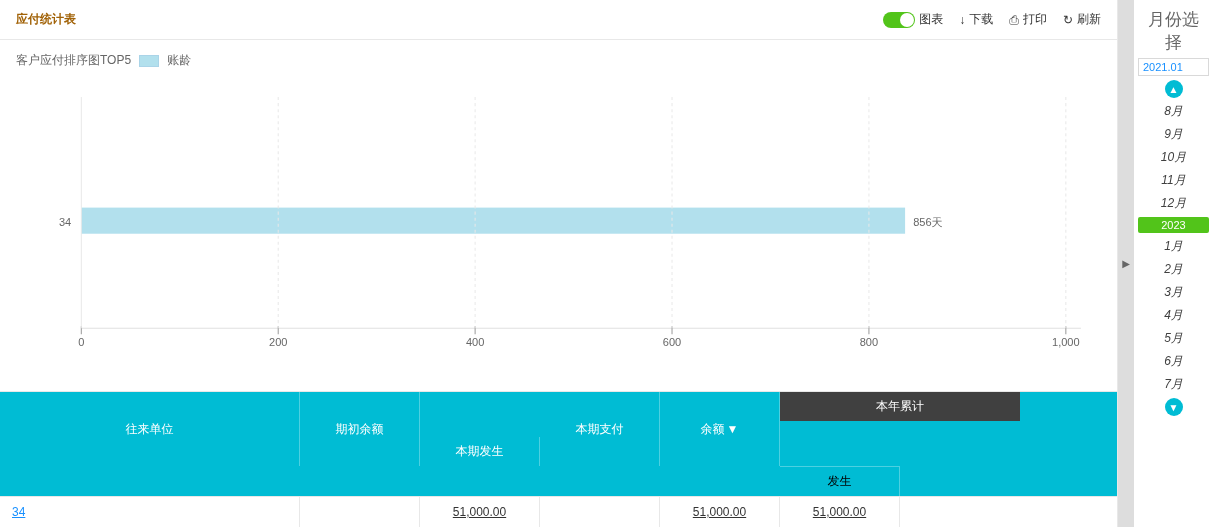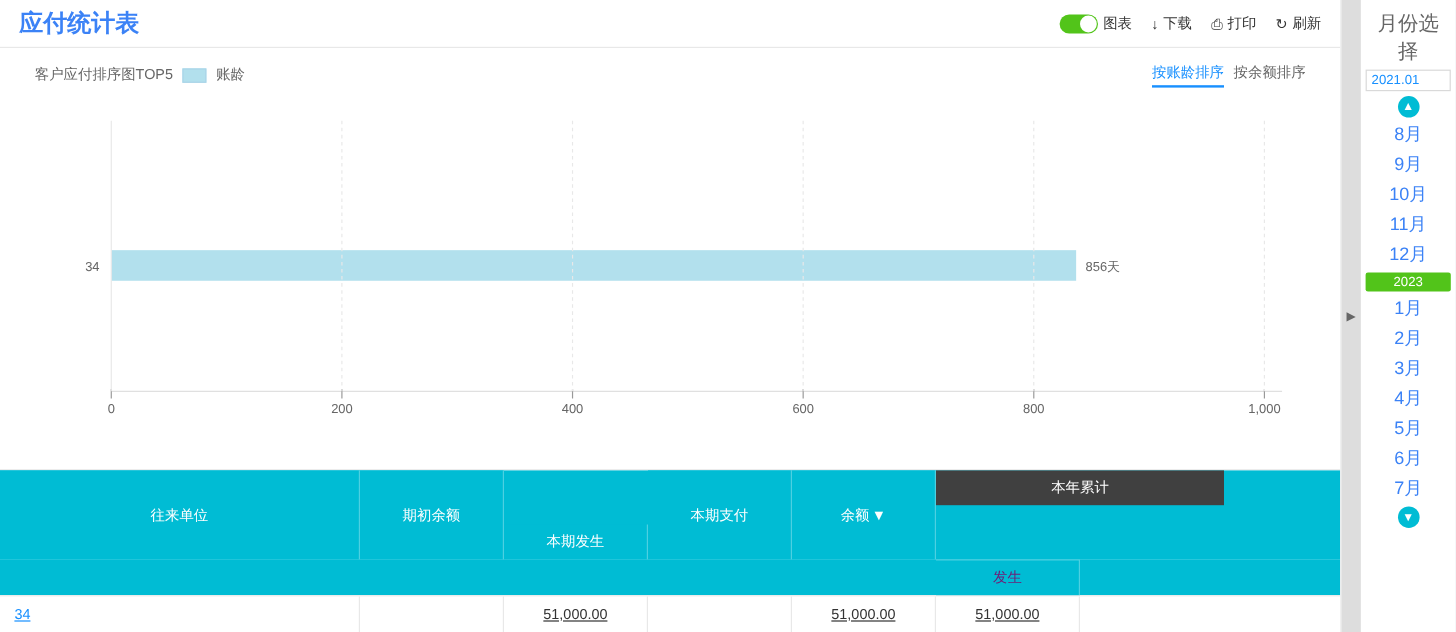--- a/index.html
+++ b/index.html
@@ -4,29 +4,29 @@
   <style>
     * { box-sizing: border-box; margin: 0; padding: 0; }
     body { font-family: 'Microsoft YaHei', Arial, sans-serif; font-size: 12px; background: #f0f2f5; color: #333; }
 
     .app-container { width: 1213px; height: 527px; display: flex; overflow: hidden; background: #f0f2f5; }
 
     .main-content { flex: 1; display: flex; flex-direction: column; overflow: hidden; }
 
     
     .header { background: #fff; padding: 8px 16px; display: flex; align-items: center; justify-content: space-between; border-bottom: 1px solid #e8e8e8; height: 40px; }
-    .header-title { font-size: 20px; font-weight: bold; color: #3b82f6; }
+    .header-title { font-size: 12px; font-weight: bold; color: #a16207; }
     .header-actions { display: flex; align-items: center; gap: 16px; }
     .toggle-switch { display: flex; align-items: center; gap: 4px; }
     .toggle-track { width: 32px; height: 16px; background: #52c41a; border-radius: 8px; position: relative; cursor: pointer; }
     .toggle-thumb { width: 14px; height: 14px; background: #fff; border-radius: 50%; position: absolute; top: 1px; right: 1px; }
     .action-btn { display: flex; align-items: center; gap: 4px; color: #333; cursor: pointer; font-size: 12px; }
 
     
-    .chart-section { background: #fff; padding: 12px 29px; flex: 1; overflow: hidden; display: flex; flex-direction: column; }
+    .chart-section { background: #fff; padding: 12px 16px; flex: 1; overflow: hidden; display: flex; flex-direction: column; }
     .chart-toolbar { display: flex; align-items: center; justify-content: space-between; margin-bottom: 8px; }
     .chart-legend { display: flex; align-items: center; gap: 8px; font-size: 12px; color: #666; }
     .legend-box { width: 20px; height: 12px; background: #b2e0ed; border: 1px solid #aad4e8; }
     .chart-sort-btns { display: flex; gap: 8px; }
     .sort-btn { font-size: 12px; color: #666; cursor: pointer; padding-bottom: 2px; }
     .sort-btn.active { color: #1890ff; border-bottom: 2px solid #1890ff; }
 
     .chart-wrapper { flex: 1; position: relative; }
     .chart-svg { width: 100%; height: 100%; }
 
@@ -39,21 +39,21 @@
     .th:last-child { border-right: none; }
 
     .table-body-row { display: grid; grid-template-columns: 300px 120px 120px 120px 120px 120px 120px; border-top: 1px solid #e8e8e8; background: #fff; }
     .td { padding: 8px 12px; font-size: 12px; border-right: 1px solid #e8e8e8; }
     .td:last-child { border-right: none; }
     .td.link { color: #1890ff; text-decoration: underline; cursor: pointer; }
     .td.right { text-align: center; text-decoration: underline; }
     .sidebar-label { font-size: 17px; color: #666; padding: 4px 8px; text-align: center; }
     .sidebar-input { width: calc(100% - 8px); margin: 0 4px 4px; padding: 2px 4px; border: 1px solid #d9d9d9; font-size: 11px; color: #1890ff; }
     .nav-circle { width: 20px; height: 20px; border-radius: 50%; background: #00bcd4; color: #fff; display: flex; align-items: center; justify-content: center; margin: 0 auto 2px; cursor: pointer; font-size: 10px; }
-    .month-item { padding: 3px 8px; font-size: 15px; color: #3b82f6; cursor: pointer; text-align: center; }
+    .month-item { padding: 3px 8px; font-size: 12px; color: #404040; cursor: pointer; text-align: center; font-style: italic; }
     .year-badge { background: #52c41a; color: #fff; padding: 2px 6px; font-size: 11px; text-align: center; margin: 2px 4px; border-radius: 2px; }
 
     .sidebar-outer { display: flex; }
     .sidebar-arrow { width: 16px; background: #ddd; display: flex; align-items: center; justify-content: center; cursor: pointer; font-size: 10px; color: #666; }
     .sidebar-months { flex: 1; }
   </style>
 </head>
 <body>
 
 <div class="app-container">
@@ -83,24 +83,20 @@
         </div>
       </div>
     </div>
 
     <div class="chart-section">
       <div class="chart-toolbar">
         <div class="chart-legend">
           <span>客户应付排序图TOP5</span>
           <div class="legend-box"></div>
           <span>账龄</span>
-        </div>
-        <div class="chart-sort-btns">
-          <span class="sort-btn active">按账龄排序</span>
-          <span class="sort-btn">按余额排序</span>
         </div>
       </div>
 
       <div class="chart-wrapper">
         <svg class="chart-svg" viewBox="0 0 1080 280" preserveAspectRatio="xMinYMin meet">
 
           <text x="55" y="148" font-size="11" fill="#666" text-anchor="end">34</text>
 
           <rect x="65" y="130" width="820" height="26" fill="#b2e0ed"></rect>
 
@@ -149,21 +145,21 @@
         </div>
         <div class="th" style="background:#404040; color:#fff; grid-column:6; border-right:none;">本年累计</div>
       </div>
 
       <div class="table-head-row2" style="display:grid; grid-template-columns: 300px 120px 120px 120px 120px 120px 120px; background:#00bcd4; color:#fff;">
         <div style="grid-column:1; visibility:hidden;"></div>
         <div style="grid-column:2; visibility:hidden;"></div>
         <div style="grid-column:3; visibility:hidden;"></div>
         <div style="grid-column:4; visibility:hidden;"></div>
         <div style="grid-column:5; visibility:hidden;"></div>
-        <div class="th" style="background:#00bcd4; color:#701a75; border-top:1px solid rgba(255,255,255,0.3); border-right:1px solid rgba(255,255,255,0.3);">发生</div>
+        <div class="th" style="background:#00bcd4; color:#000000; border-top:1px solid rgba(255,255,255,0.3); border-right:1px solid rgba(255,255,255,0.3);">发生</div>
       </div>
 
       <div class="table-body-row">
         <div class="td link">34</div>
         <div class="td right"></div>
         <div class="td right">51,000.00</div>
         <div class="td right"></div>
         <div class="td right">51,000.00</div>
         <div class="td right">51,000.00</div>
         <div class="td right"></div>

